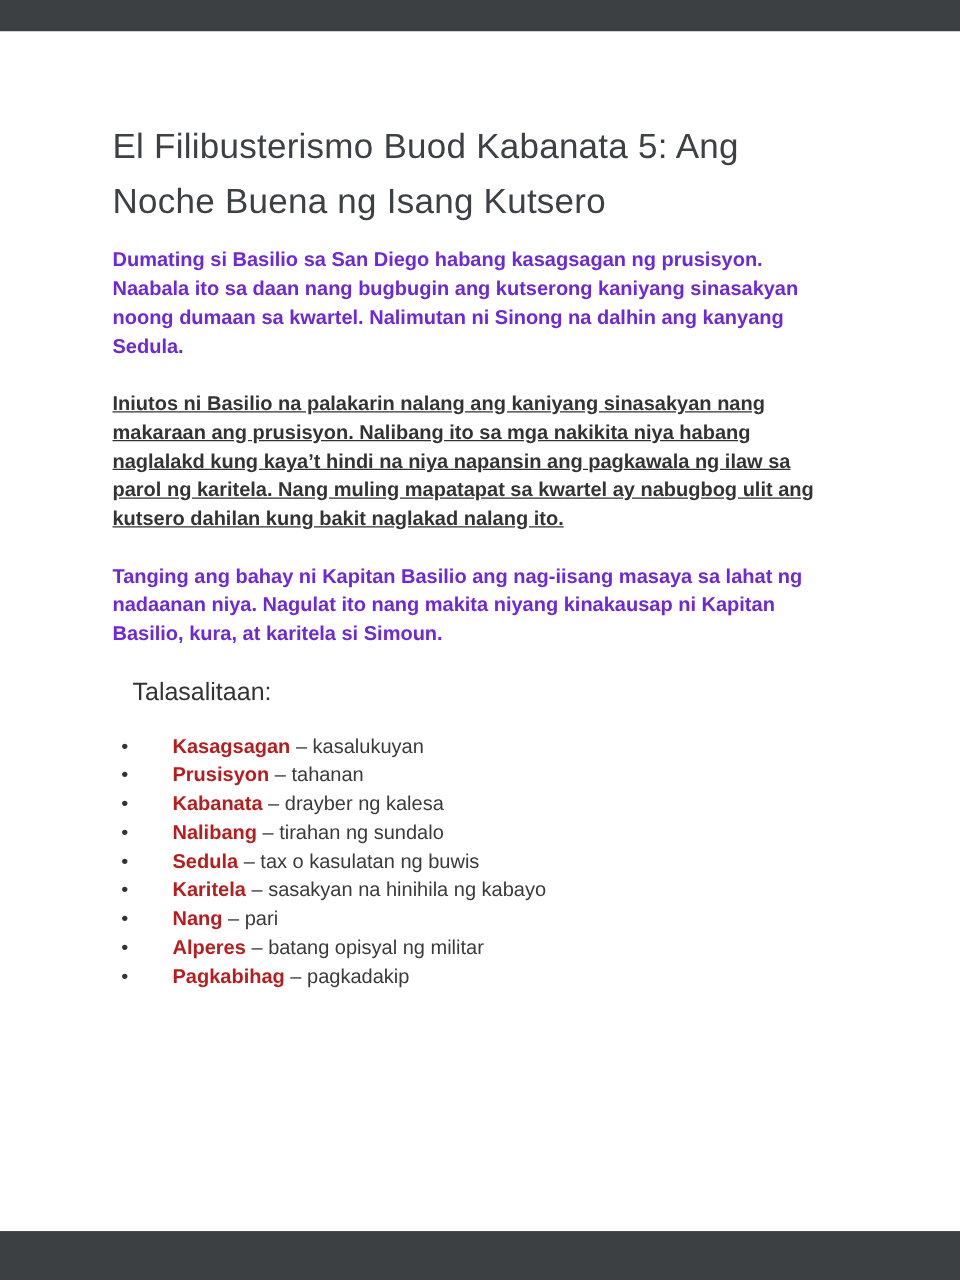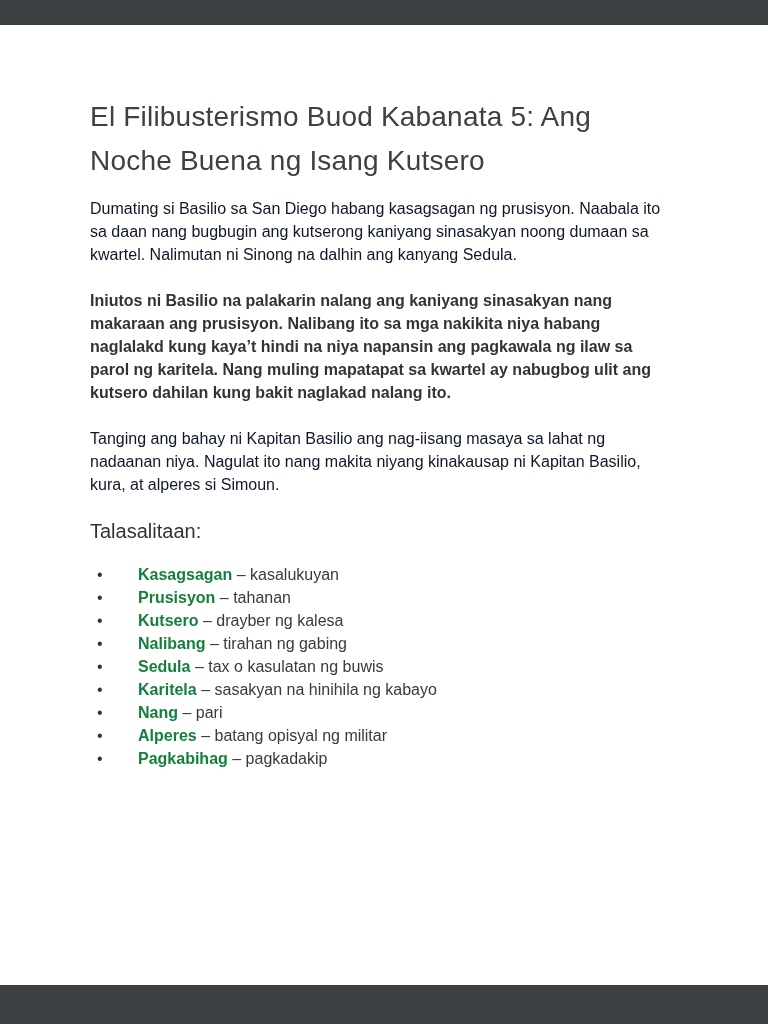--- a/index.html
+++ b/index.html
@@ -41,35 +41,37 @@
     font-weight: 400;
     color: #3d4045;
     margin: 0 0 14px 0;
     max-width: 620px;
     letter-spacing: 0.2px;
   }
 
   .para {
     font-size: 16px;
     line-height: 23px;
-    color: #0f172a;
+    color: #6d28d9;
     margin: 0 0 23px 0;
     max-width: 584px;
+    font-weight: bold;
   }
   .para.bold {
     font-weight: 700;
     color: #333333;
+    text-decoration: underline;
   }
 
   .glossary-heading {
     font-size: 20px;
     line-height: 24px;
     font-weight: 400;
     color: #333333;
-    margin: 0 0 20px 0;
+    margin: 0 0 20px 16px;
   }
 
   .glossary-list {
     list-style: none;
     margin: 0;
     padding: 0;
   }
   .glossary-item {
     position: relative;
     padding-left: 48px;
@@ -80,58 +82,58 @@
   }
   .glossary-item .bullet {
     position: absolute;
     left: 7px;
     top: 0;
     font-size: 16px;
     color: #333333;
   }
   .glossary-item .term {
     font-weight: 700;
-    color: #15803d;
+    color: #b91c1c;
   }
 </style>
 </head>
 <body>
 
 <div class="viewer-bar top"></div>
 
 <div class="page">
 
   <h1 class="doc-title">El Filibusterismo Buod Kabanata 5: Ang Noche Buena ng Isang Kutsero</h1>
 
   <p class="para">Dumating si Basilio sa San Diego habang kasagsagan ng prusisyon. Naabala ito sa daan nang bugbugin ang kutserong kaniyang sinasakyan noong dumaan sa kwartel. Nalimutan ni Sinong na dalhin ang kanyang Sedula.</p>
   <p class="para bold">Iniutos ni Basilio na palakarin nalang ang kaniyang sinasakyan nang makaraan ang prusisyon. Nalibang ito sa mga nakikita niya habang naglalakd kung kaya’t hindi na niya napansin ang pagkawala ng ilaw sa parol ng karitela. Nang muling mapatapat sa kwartel ay nabugbog ulit ang kutsero dahilan kung bakit naglakad nalang ito.</p>
-  <p class="para">Tanging ang bahay ni Kapitan Basilio ang nag-iisang masaya sa lahat ng nadaanan niya. Nagulat ito nang makita niyang kinakausap ni Kapitan Basilio, kura, at alperes si Simoun.</p>
+  <p class="para">Tanging ang bahay ni Kapitan Basilio ang nag-iisang masaya sa lahat ng nadaanan niya. Nagulat ito nang makita niyang kinakausap ni Kapitan Basilio, kura, at karitela si Simoun.</p>
 
   <h2 class="glossary-heading">Talasalitaan:</h2>
 
   <ul class="glossary-list">
     <li class="glossary-item">
       <span class="bullet">•</span>
       <span class="term">Kasagsagan</span> 
       <span class="def">– kasalukuyan</span>
     </li>
     <li class="glossary-item">
       <span class="bullet">•</span>
       <span class="term">Prusisyon</span> 
       <span class="def">– tahanan</span>
     </li>
     <li class="glossary-item">
       <span class="bullet">•</span>
-      <span class="term">Kutsero</span> 
+      <span class="term">Kabanata</span> 
       <span class="def">– drayber ng kalesa</span>
     </li>
     <li class="glossary-item">
       <span class="bullet">•</span>
       <span class="term">Nalibang</span> 
-      <span class="def">– tirahan ng gabing</span>
+      <span class="def">– tirahan ng sundalo</span>
     </li>
     <li class="glossary-item">
       <span class="bullet">•</span>
       <span class="term">Sedula</span> 
       <span class="def">– tax o kasulatan ng buwis</span>
     </li>
     <li class="glossary-item">
       <span class="bullet">•</span>
       <span class="term">Karitela</span> 
       <span class="def">– sasakyan na hinihila ng kabayo</span>

